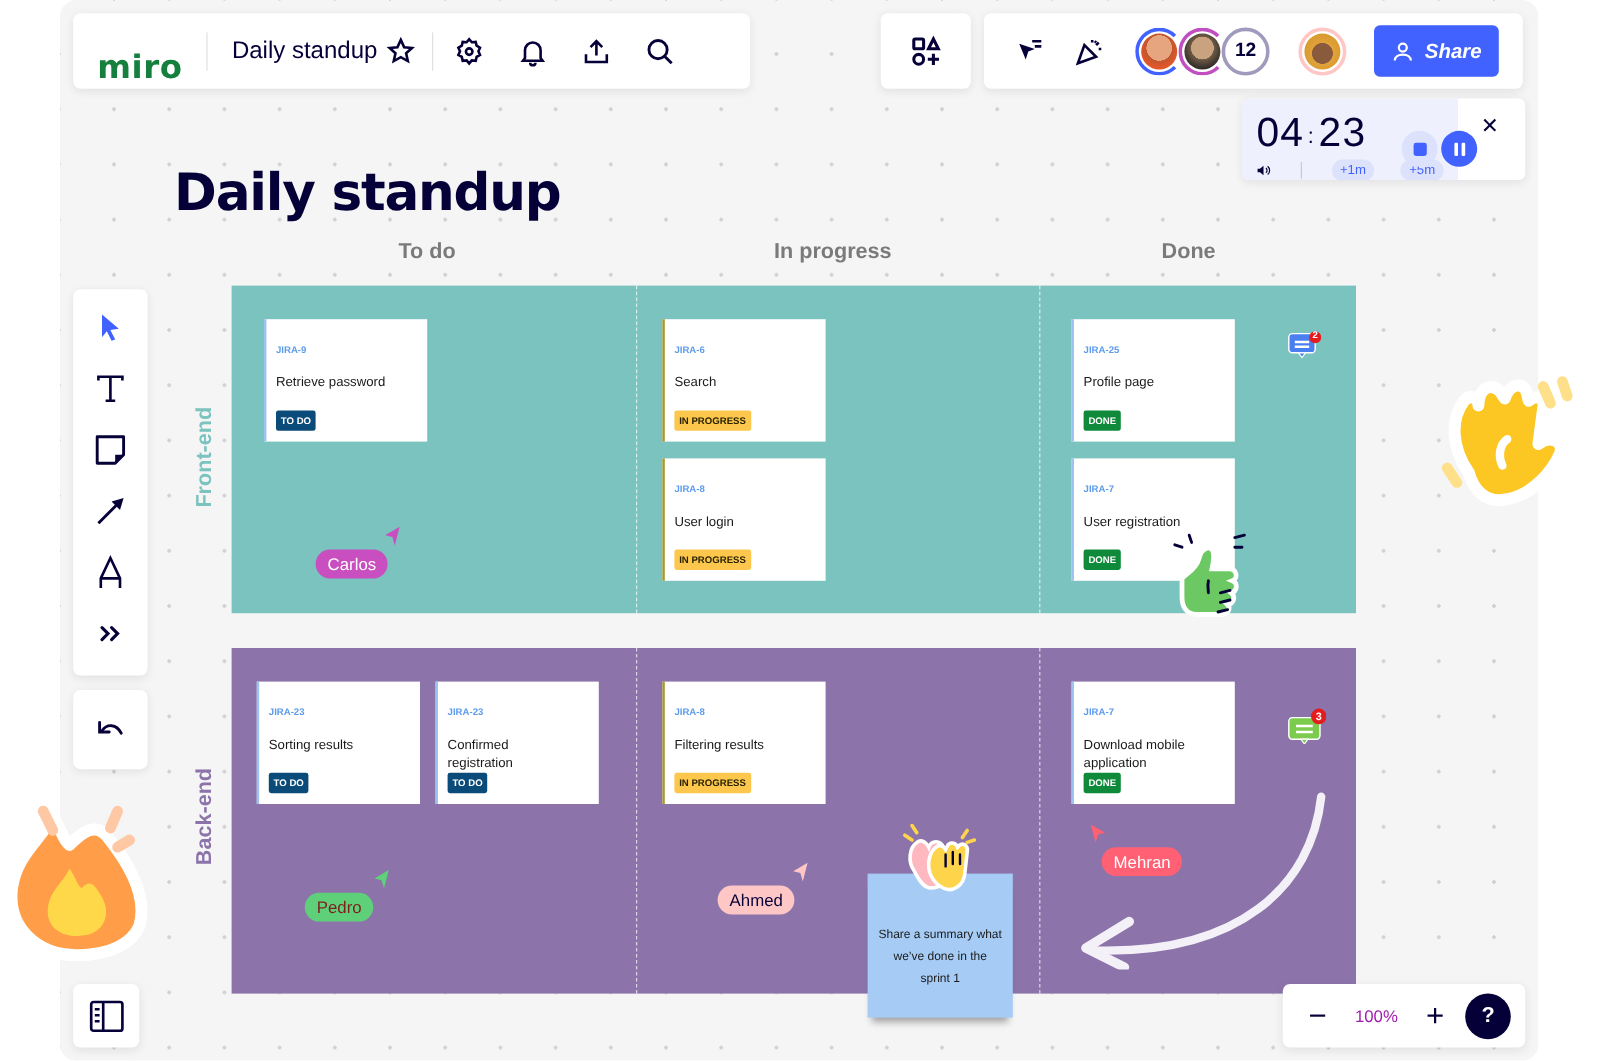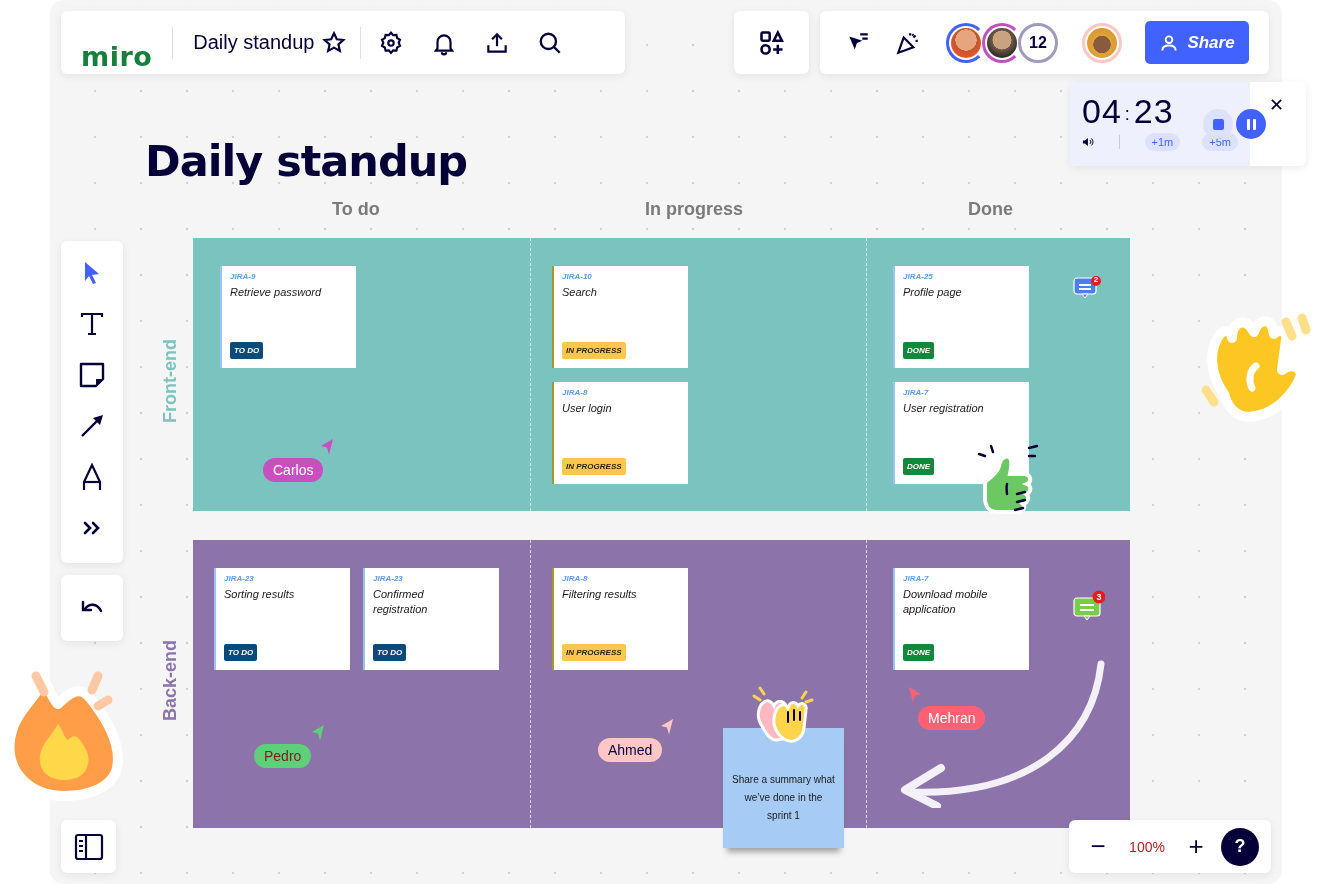--- a/index.html
+++ b/index.html
@@ -28,21 +28,21 @@
   .topbar-apps { left: 734px; top: 11px; width: 75px; height: 63px; display: flex; align-items: center; justify-content: center; }
   .topbar-right { left: 820px; top: 11px; width: 449px; height: 63px; display: flex; align-items: center; padding: 0 20px; }
 
   .avatar { width: 40px; height: 40px; border-radius: 50%; border: 3px solid; display: flex; align-items: center; justify-content: center; background: #fff; position: relative; overflow: hidden; }
   .avatar .face { width: 30px; height: 30px; border-radius: 50%; }
   .avatar-count { font-weight: bold; font-size: 16px; color: #050038; }
 
   .share-btn { background: #4262ff; color: #fff; border-radius: 5px; height: 43px; width: 104px; display: flex; align-items: center; justify-content: center; gap: 8px; font-weight: bold; font-size: 17px; margin-left: auto; cursor: pointer; font-style: italic; }
 
   
-  .timer { left: 1035px; top: 82px; width: 236px; height: 84px; border-radius: 6px; overflow: hidden; display: flex; margin-left: 35px; }
+  .timer { left: 1035px; top: 82px; width: 236px; height: 68px; border-radius: 6px; overflow: hidden; display: flex; }
   .timer-main { width: 180px; background: #eef0fd; padding: 10px 12px; position: relative; }
   .timer-side { flex: 1; background: #fff; position: relative; }
   .timer-time { font-size: 34px; color: #050038; letter-spacing: 1px; }
   .timer-time .colon { font-size: 18px; vertical-align: middle; margin: 0 3px; }
   .timer-controls { display: flex; align-items: center; gap: 22px; margin-top: 2px; }
   .pill { background: #dde2fc; color: #4262ff; font-size: 11px; padding: 3px 7px; border-radius: 10px; }
   .stop-btn { position: absolute; left: 133px; top: 27px; width: 30px; height: 30px; border-radius: 50%; background: #dde2fc; display: flex; align-items: center; justify-content: center; }
   .stop-btn span { width: 11px; height: 11px; background: #4262ff; border-radius: 2px; }
   .pause-btn { position: absolute; left: 166px; top: 27px; width: 30px; height: 30px; border-radius: 50%; background: #4262ff; display: flex; align-items: center; justify-content: center; gap: 3px; z-index: 2; }
   .pause-btn span { width: 3px; height: 11px; background: #fff; border-radius: 1px; }
@@ -53,45 +53,45 @@
   .col-head { position: absolute; top: 199px; font-size: 18px; font-weight: bold; color: #7a7a7a; }
 
   
   .lane { position: absolute; left: 193px; width: 937px; }
   .lane-fe { top: 238px; height: 273px; background: #7ac3be; }
   .lane-be { top: 540px; height: 288px; background: #8c74aa; }
   .lane-sep { position: absolute; top: 0; bottom: 0; width: 0; border-left: 1.5px dashed rgba(255,255,255,0.7); }
   .lane-label { position: absolute; font-size: 18px; font-weight: bold; transform: rotate(-90deg); transform-origin: left top; white-space: nowrap; }
 
   
-  .card { position: absolute; width: 136px; height: 102px; background: #fff; border-left: 2px solid #9cc4f2; padding: 6px 8px; font-style: italic; }
+  .card { position: absolute; width: 136px; height: 102px; background: #fff; border-left: 2px solid #9cc4f2; padding: 21px 8px; }
   .card.ip { border-left-color: #a69a2a; }
   .card-id { font-size: 8px; font-weight: bold; color: #5d9cec; }
-  .card-title { font-size: 11px; color: #1a1a1a; margin-top: 4px; line-height: 15px; }
+  .card-title { font-size: 11px; color: #1a1a1a; margin-top: 16px; line-height: 15px; }
   .badge { position: absolute; left: 8px; bottom: 9px; font-size: 8px; font-weight: bold; padding: 4px 4px; border-radius: 2px; }
   .b-todo { background: #0b4b7a; color: #fff; }
   .b-ip { background: #fcc74c; color: #2a2300; }
   .b-done { background: #0f8a3a; color: #fff; }
 
   
   .cursor-tag { position: absolute; border-radius: 12px; padding: 4px 10px; font-size: 14px; }
 
   
   .comment { position: absolute; }
 
   
   .toolbar { left: 61px; top: 241px; width: 62px; height: 322px; display: flex; flex-direction: column; align-items: center; padding-top: 14px; gap: 15px; }
   .toolbar .tool { width: 38px; height: 36px; display: flex; align-items: center; justify-content: center; cursor: pointer; }
   .undo-panel { left: 61px; top: 575px; width: 62px; height: 66px; display: flex; align-items: center; justify-content: center; }
   .panel-toggle { left: 61px; top: 820px; width: 55px; height: 53px; display: flex; align-items: center; justify-content: center; }
 
   
   .zoom-panel { left: 1069px; top: 820px; width: 202px; height: 53px; display: flex; align-items: center; padding: 0 12px; gap: 8px; }
   .zoom-btn { width: 34px; height: 34px; display: flex; align-items: center; justify-content: center; font-size: 26px; color: #050038; cursor: pointer; }
-  .zoom-val { font-size: 14px; color: #b91c1c; width: 48px; text-align: center; }
+  .zoom-val { font-size: 14px; color: #a21caf; width: 48px; text-align: center; }
   .help-btn { width: 38px; height: 38px; border-radius: 50%; background: #050038; color: #fff; font-weight: bold; font-size: 18px; display: flex; align-items: center; justify-content: center; margin-left: auto; cursor: pointer; }
 
   
   .sticky { position: absolute; left: 723px; top: 728px; width: 121px; height: 120px; background: #a6ccf5; box-shadow: 0 8px 6px -4px rgba(0,0,0,0.35); display: flex; align-items: center; justify-content: center; text-align: center; font-size: 10px; line-height: 18px; color: #1a1a1a; padding: 20px 8px 0; }
 </style>
 </head>
 <body>
 
 <div class="canvas"></div>
 
@@ -213,21 +213,21 @@
 <div class="lane lane-fe">
   <div class="lane-sep" style="left:337px;"></div>
   <div class="lane-sep" style="left:673px;"></div>
 
   <div class="card" style="left:27px;top:28px;">
     <div class="card-id">JIRA-9</div>
     <div class="card-title">Retrieve password</div>
     <span class="badge b-todo">TO DO</span>
   </div>
   <div class="card ip" style="left:359px;top:28px;">
-    <div class="card-id">JIRA-10</div>
+    <div class="card-id">JIRA-6</div>
     <div class="card-title">Search</div>
     <span class="badge b-ip">IN PROGRESS</span>
   </div>
   <div class="card ip" style="left:359px;top:144px;">
     <div class="card-id">JIRA-8</div>
     <div class="card-title">User login</div>
     <span class="badge b-ip">IN PROGRESS</span>
   </div>
   <div class="card" style="left:700px;top:28px;">
     <div class="card-id">JIRA-25</div>

